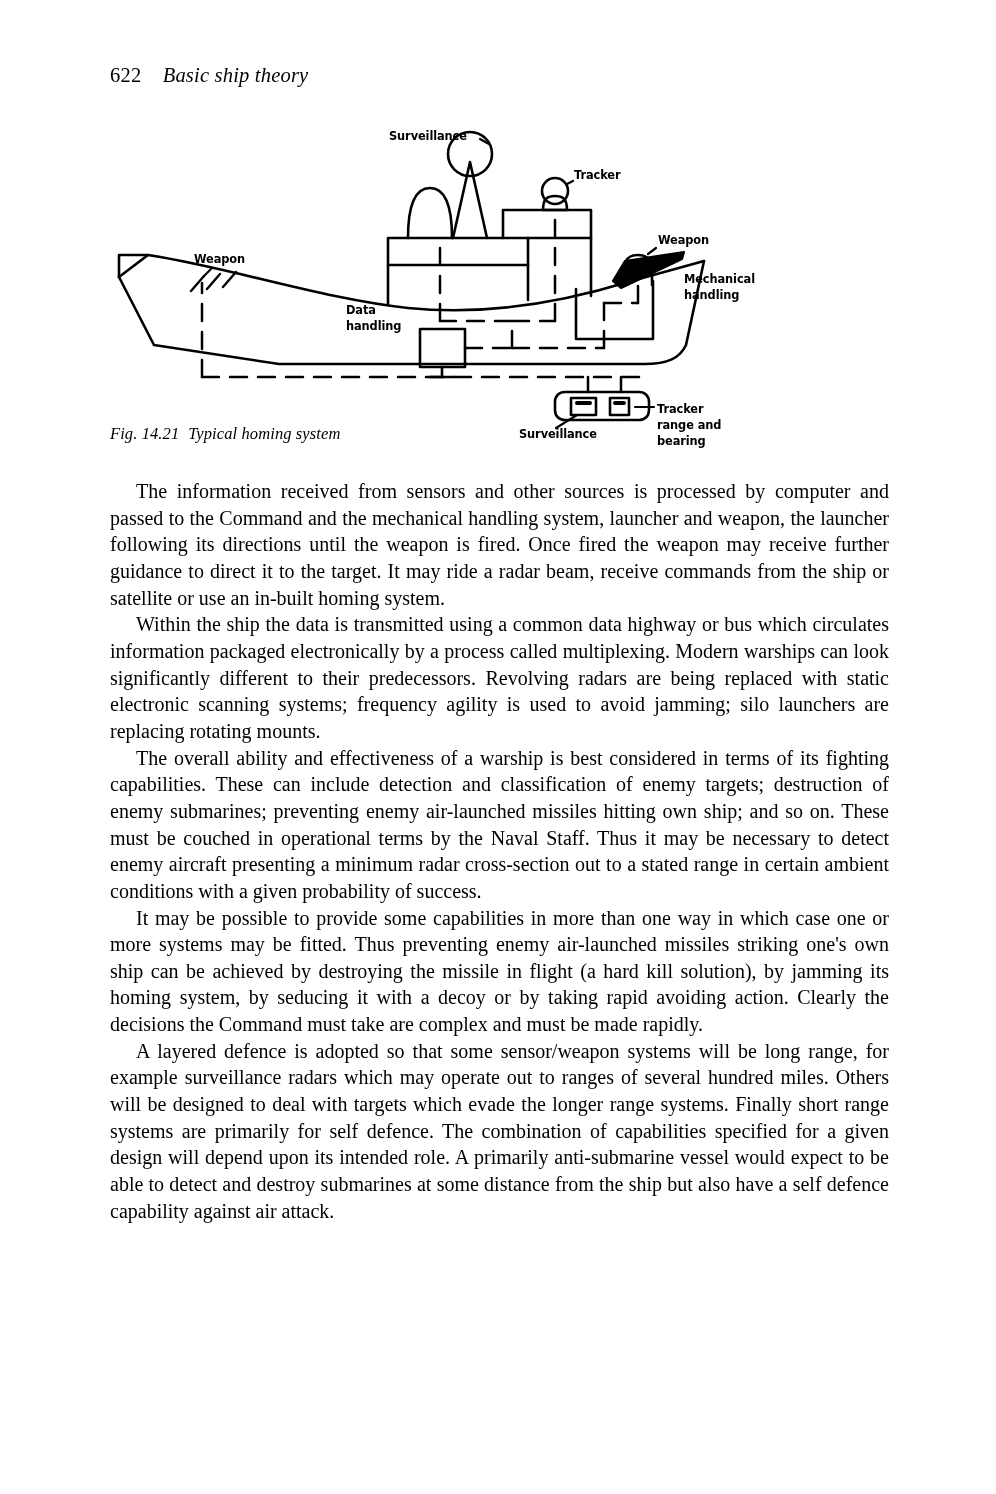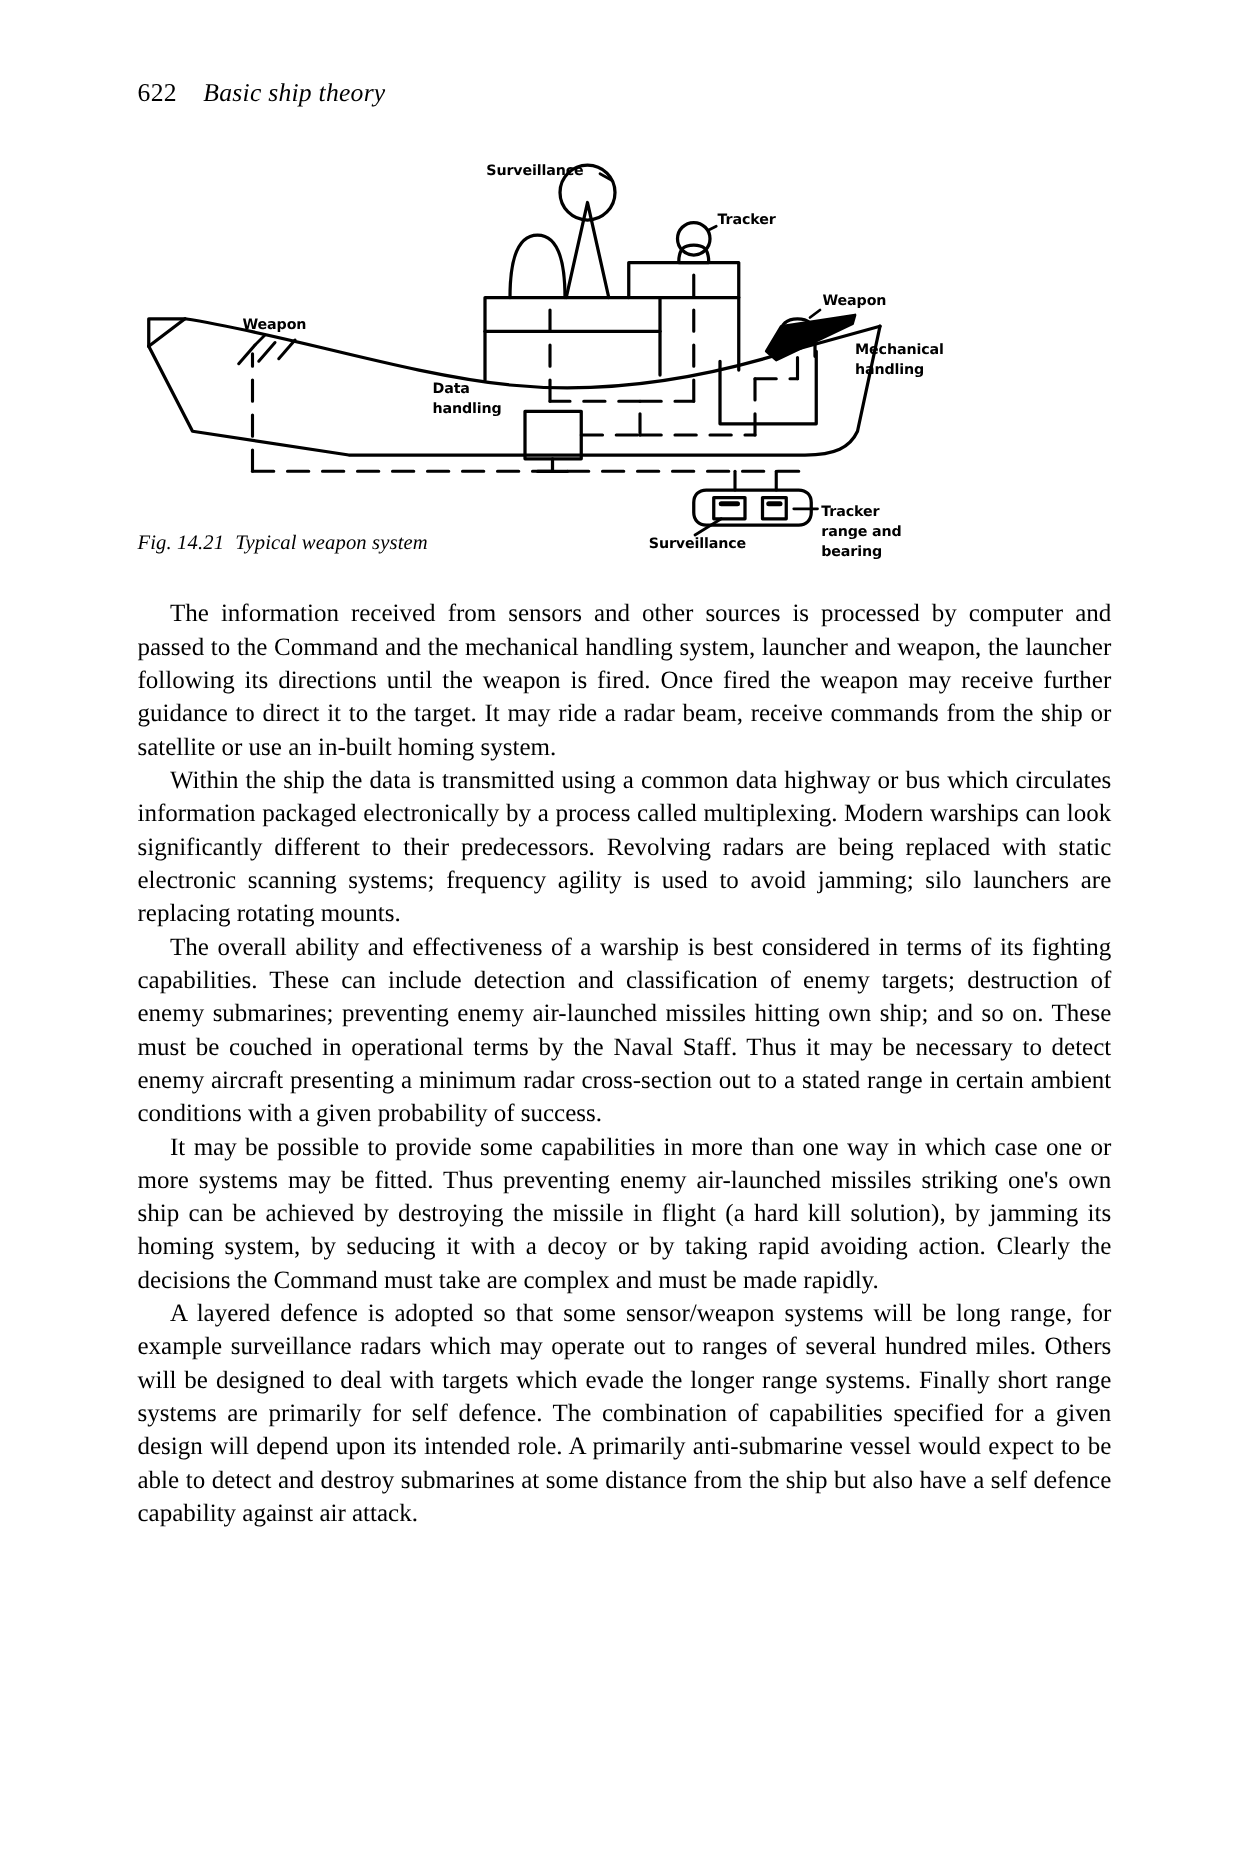--- a/index.html
+++ b/index.html
@@ -235,21 +235,21 @@
 
       <text class="lbl" x="411" y="312">Surveillance</text>
 
       <text class="lbl" x="549" y="287">Tracker</text>
       <text class="lbl" x="549" y="303">range and</text>
       <text class="lbl" x="549" y="319">bearing</text>
     </svg>
   </div>
 
   <div class="fig-caption">
-    <span class="cap-num">Fig. 14.21</span><span>Typical weapon system</span>
+    <span class="cap-num">Fig. 14.21</span><span>Typical homing system</span>
   </div>
 
   <div class="bodytext">
     <p>The information received from sensors and other sources is processed by computer and passed to the Command and the mechanical handling system, launcher and weapon, the launcher following its directions until the weapon is fired. Once fired the weapon may receive further guidance to direct it to the target. It may ride a radar beam, receive commands from the ship or satellite or use an in-built homing system.</p>
     <p>Within the ship the data is transmitted using a common data highway or bus which circulates information packaged electronically by a process called multiplexing. Modern warships can look significantly different to their predecessors. Revolving radars are being replaced with static electronic scanning systems; frequency agility is used to avoid jamming; silo launchers are replacing rotating mounts.</p>
     <p>The overall ability and effectiveness of a warship is best considered in terms of its fighting capabilities. These can include detection and classification of enemy targets; destruction of enemy submarines; preventing enemy air-launched missiles hitting own ship; and so on. These must be couched in operational terms by the Naval Staff. Thus it may be necessary to detect enemy aircraft presenting a minimum radar cross-section out to a stated range in certain ambient conditions with a given probability of success.</p>
     <p>It may be possible to provide some capabilities in more than one way in which case one or more systems may be fitted. Thus preventing enemy air-launched missiles striking one's own ship can be achieved by destroying the missile in flight (a hard kill solution), by jamming its homing system, by seducing it with a decoy or by taking rapid avoiding action. Clearly the decisions the Command must take are complex and must be made rapidly.</p>
     <p>A layered defence is adopted so that some sensor/weapon systems will be long range, for example surveillance radars which may operate out to ranges of several hundred miles. Others will be designed to deal with targets which evade the longer range systems. Finally short range systems are primarily for self defence. The combination of capabilities specified for a given design will depend upon its intended role. A primarily anti-submarine vessel would expect to be able to detect and destroy submarines at some distance from the ship but also have a self defence capability against air attack.</p>
   </div>
 

